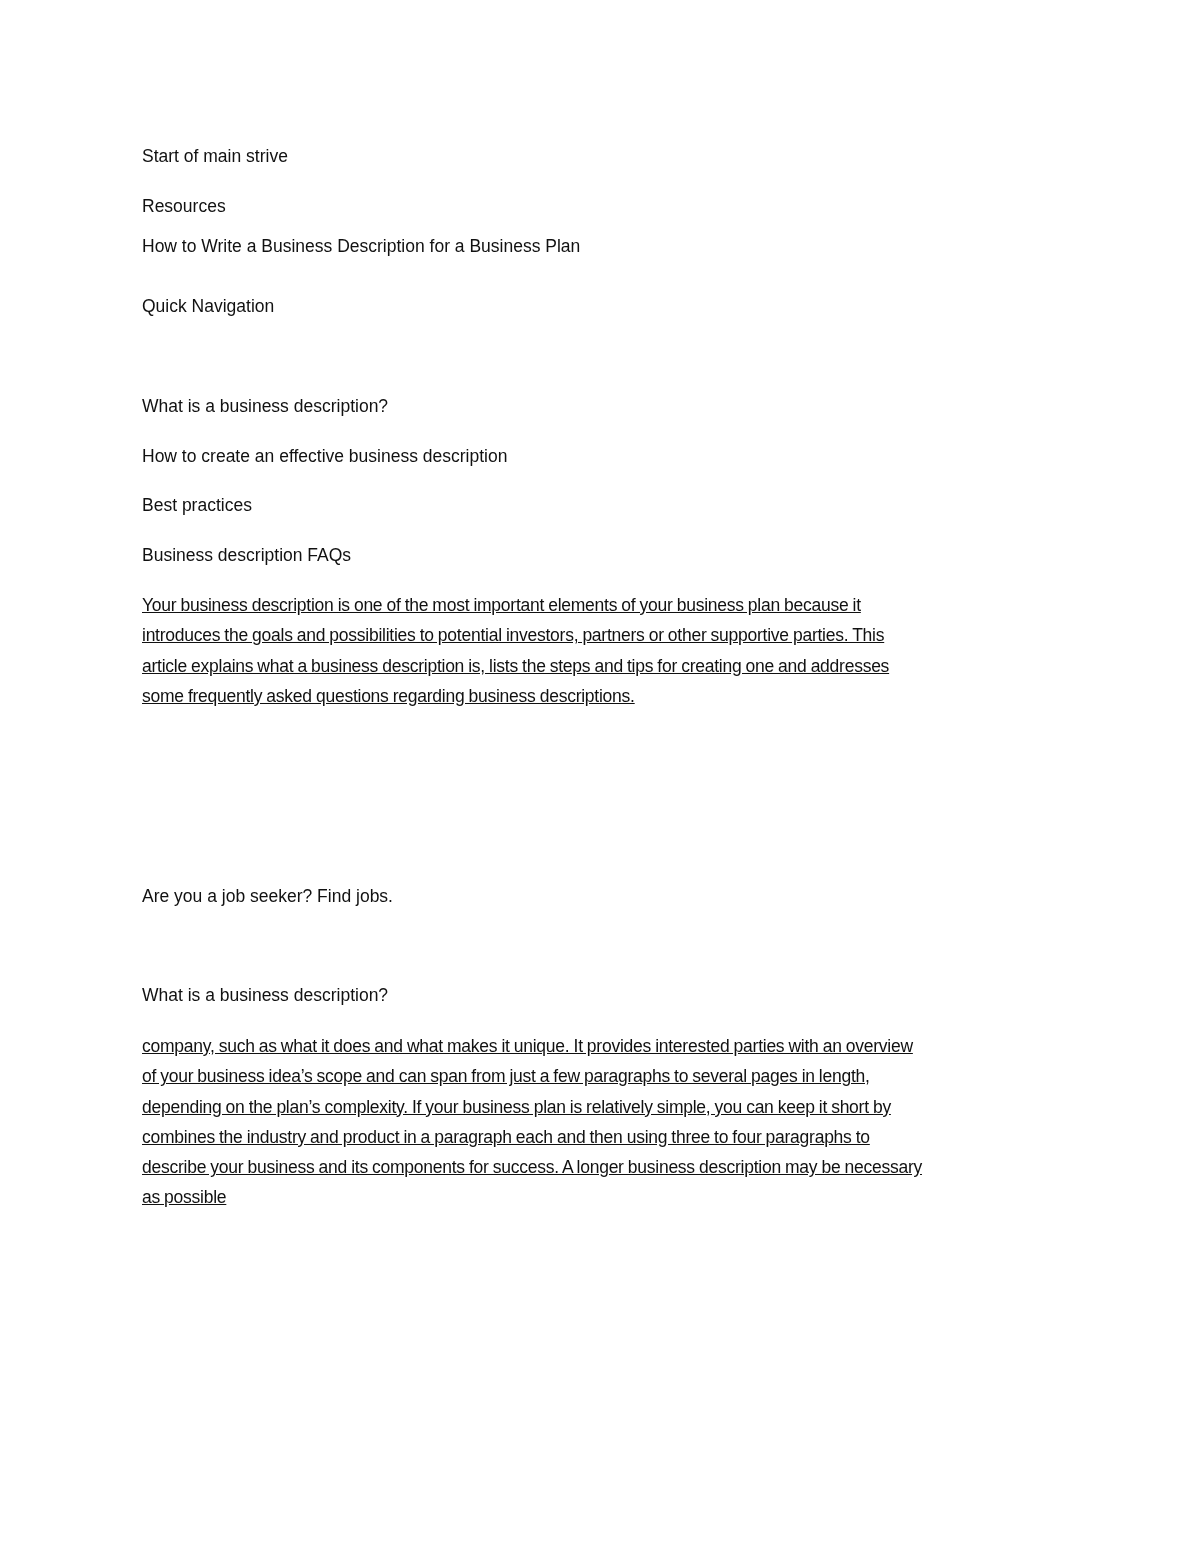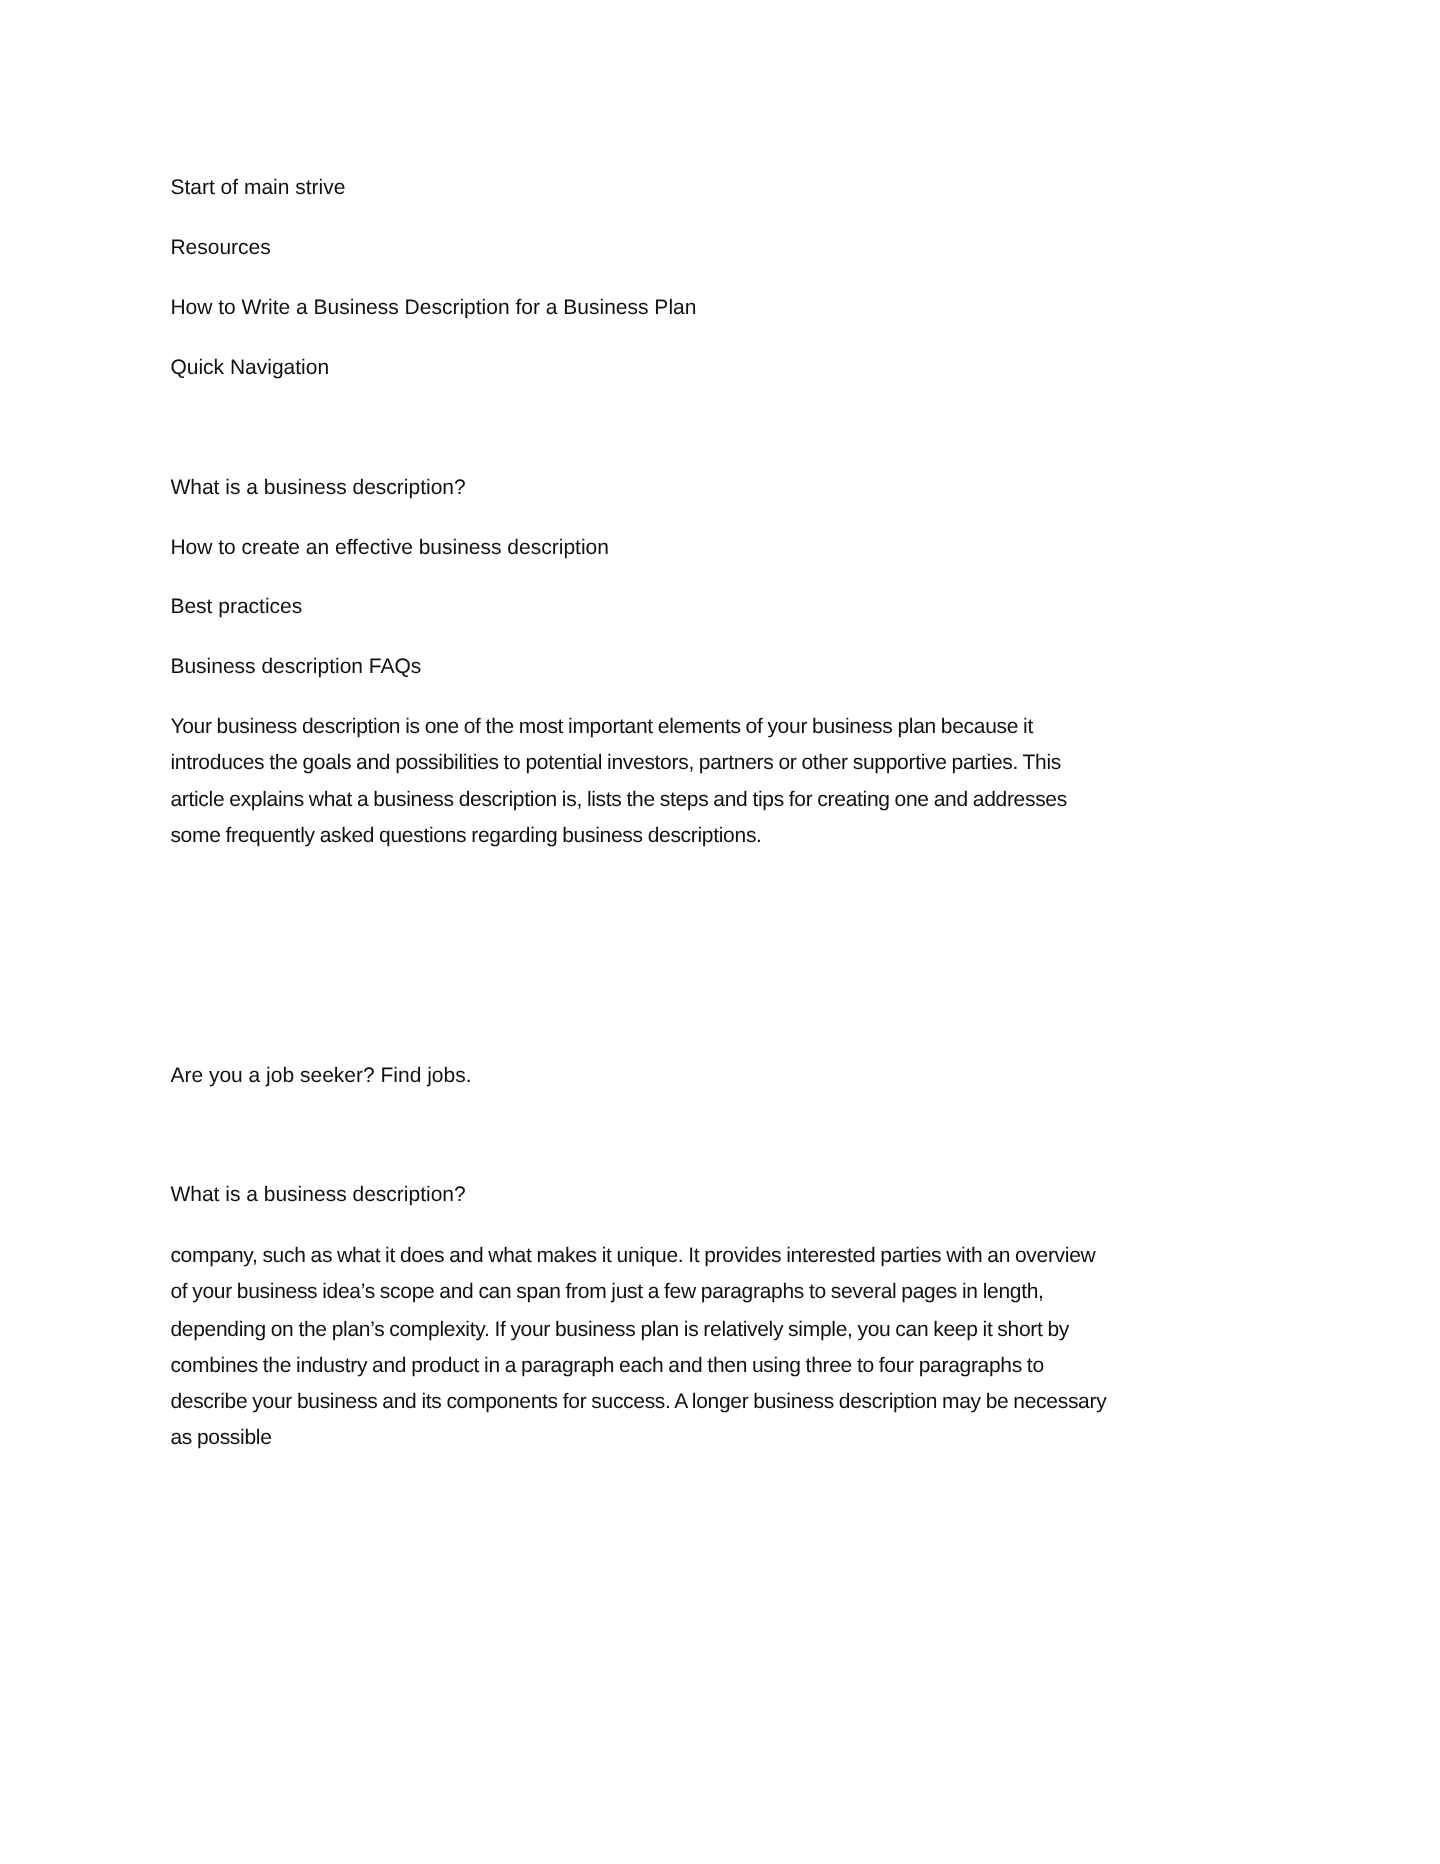--- a/index.html
+++ b/index.html
@@ -1,29 +1,29 @@
 <!DOCTYPE html>
 <html><head>
 <meta charset="utf-8">
 <style>
   html, body { margin: 0; padding: 0; background: #ffffff; }
   body { width: 1200px; height: 1553px; position: relative; overflow: hidden;
          font-family: "Liberation Sans", "DejaVu Sans", sans-serif; color: #111111; }
   .line { position: absolute; left: 142px; font-size: 17.5px; line-height: 30px; white-space: nowrap; }
   .para { position: absolute; left: 142px; width: 920px; font-size: 17.5px; line-height: 30.3px;
           letter-spacing: -0.25px; word-spacing: -0.5px; }
-  .para span { display: block; white-space: nowrap; }
+  .para span { display: block; white-space: nowrap; text-decoration: underline; }
 </style>
 </head>
 <body>
 
 <div>
   <div class="line" style="top:141px">Start of main strive</div>
   <div class="line" style="top:191px">Resources</div>
-  <div class="line" style="top:241px">How to Write a Business Description for a Business Plan</div>
+  <div class="line" style="top:231px">How to Write a Business Description for a Business Plan</div>
   <div class="line" style="top:291px">Quick Navigation</div>
 
   <div class="line" style="top:391px">What is a business description?</div>
   <div class="line" style="top:441px">How to create an effective business description</div>
   <div class="line" style="top:490px">Best practices</div>
   <div class="line" style="top:540px">Business description FAQs</div>
 
   <div class="para" style="top:590px">
     <span>Your business description is one of the most important elements of your business plan because it</span>
     <span>introduces the goals and possibilities to potential investors, partners or other supportive parties. This</span>

